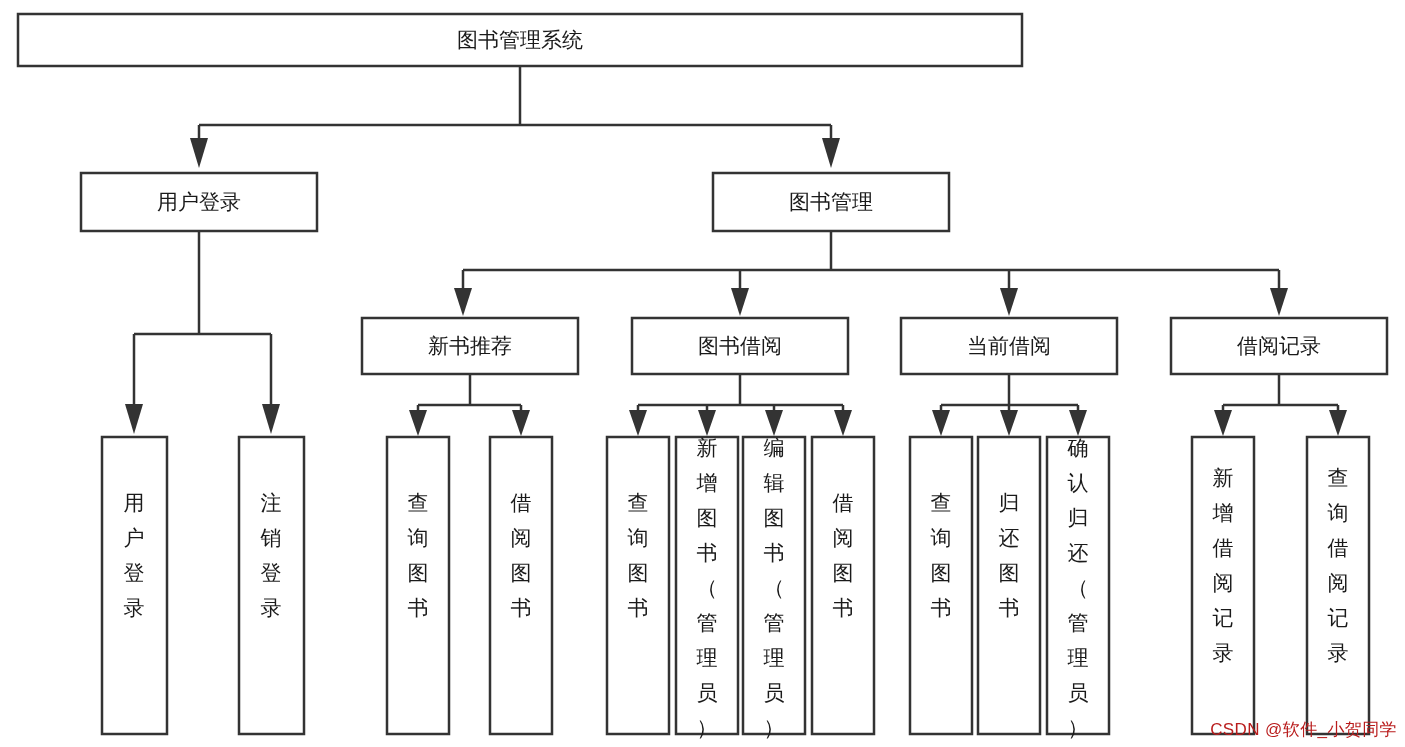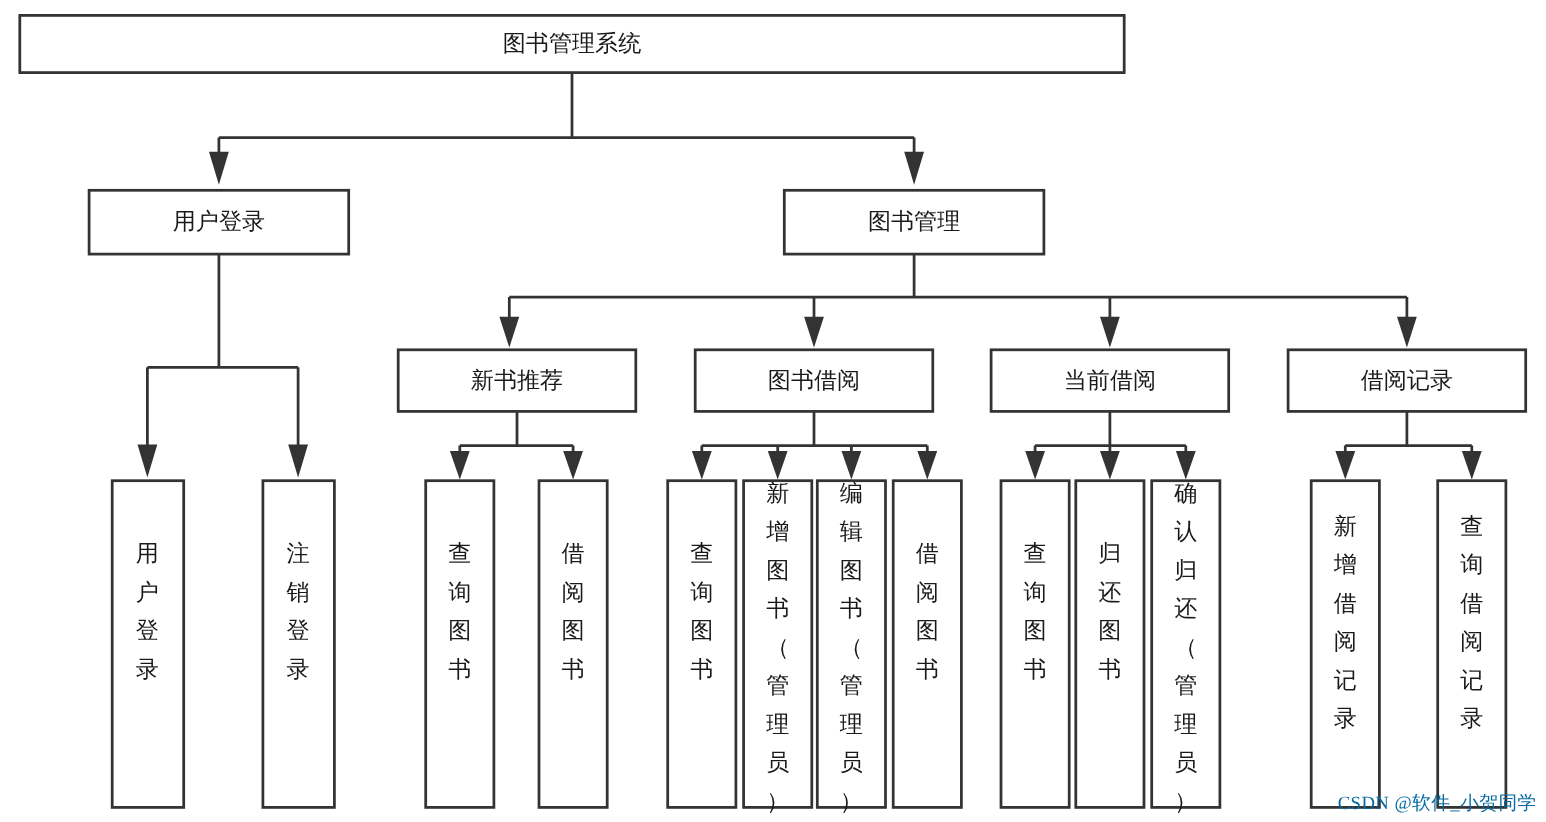--- a/index.html
+++ b/index.html
@@ -50,23 +50,23 @@
   .node-label-vertical {
     fill: #1a1a1a;
     font-family: "Liberation Sans", "DejaVu Sans", sans-serif;
     font-size: 21px;
     text-anchor: middle;
   }
   .watermark {
     position: absolute;
     right: 8px;
     bottom: 6px;
-    font-family: Liberation Serif, serif;
+    font-family: Liberation Sans, sans-serif;
     font-size: 17px;
-    color: #0369a1;
+    color: #b91c1c;
     white-space: nowrap;
     letter-spacing: 0.4px;
     pointer-events: none;
   }
 </style>
 </head>
 <body>
 
 <div id="diagram-root">
 

